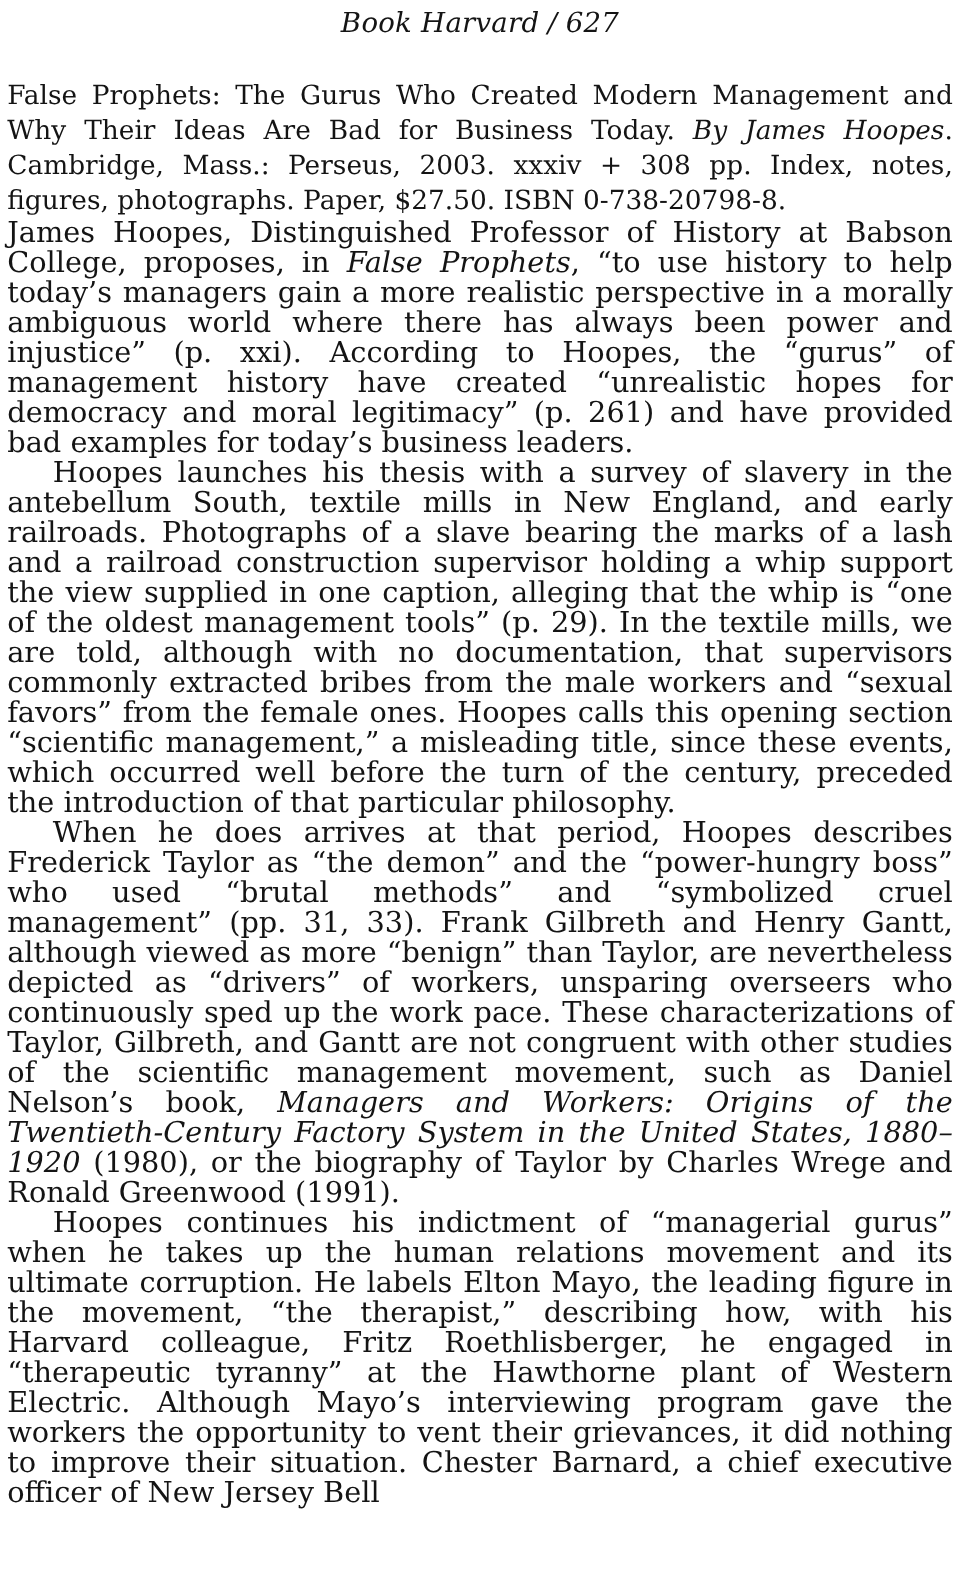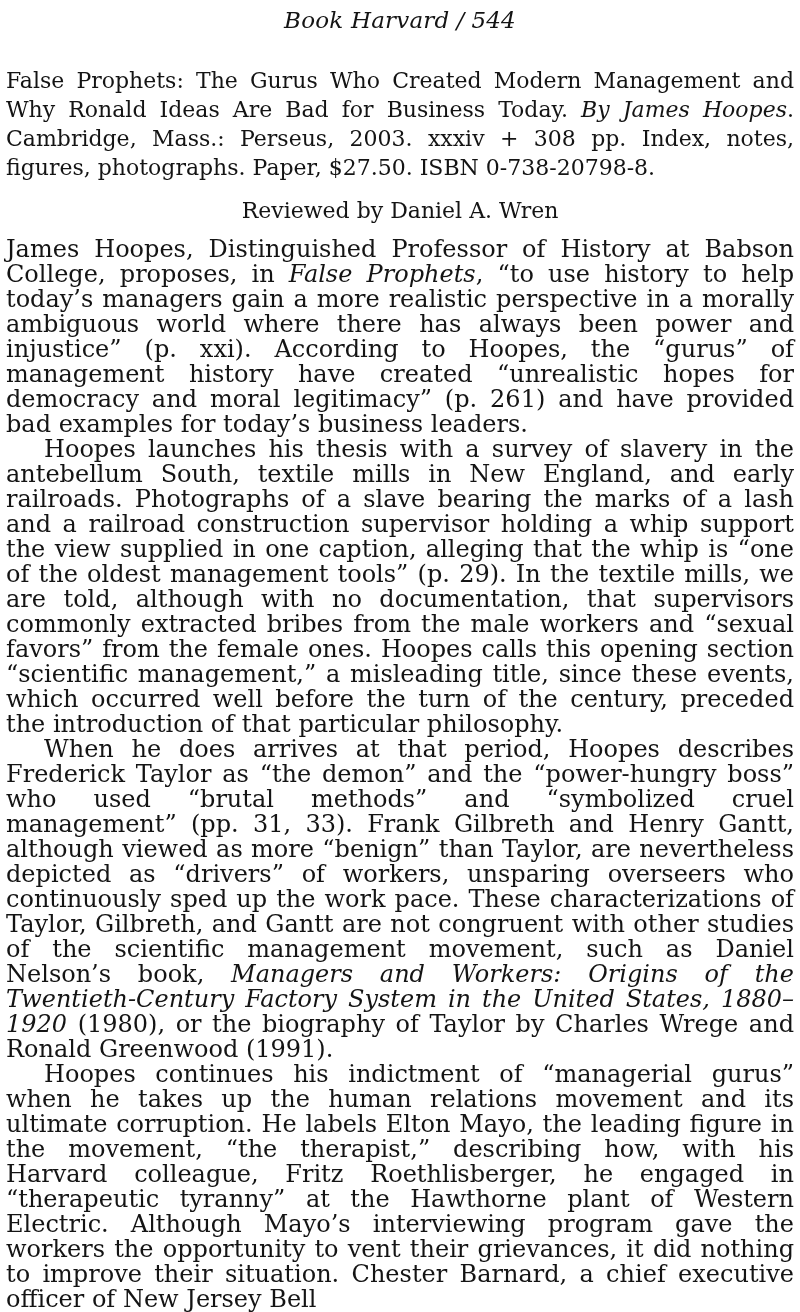--- a/index.html
+++ b/index.html
@@ -43,26 +43,25 @@
   }
   .body-para.indent { text-indent: 38px; }
   em { font-style: italic; }
 </style>
 </head>
 <body>
 
 <div class="page">
 
   <div class="running-head">
-    <span>Book Harvard</span><span class="sep">/</span><span>544</span>
+    <span>Book Harvard</span><span class="sep">/</span><span>627</span>
   </div>
 
-  <p class="citation"><span>False Prophets: The Gurus Who Created Modern Management and Why Ronald Ideas Are Bad for Business Today. </span><em>By James Hoopes</em><span>. Cambridge, Mass.: Perseus, 2003. xxxiv + 308 pp. Index, notes, figures, photographs. Paper, $27.50. ISBN 0-738-20798-8.</span></p>
+  <p class="citation"><span>False Prophets: The Gurus Who Created Modern Management and Why Their Ideas Are Bad for Business Today. </span><em>By James Hoopes</em><span>. Cambridge, Mass.: Perseus, 2003. xxxiv + 308 pp. Index, notes, figures, photographs. Paper, $27.50. ISBN 0-738-20798-8.</span></p>
 
-  <h2 class="reviewer">Reviewed by Daniel A. Wren</h2>
 
   <div id="review-body">
       <p class="body-para"><span>James Hoopes, Distinguished Professor of History at Babson College, proposes, in </span><em>False Prophets</em><span>, “to use history to help today’s managers gain a more realistic perspective in a morally ambiguous world where there has always been power and injustice” (p. xxi). According to Hoopes, the “gurus” of management history have created “unrealistic hopes for democracy and moral legitimacy” (p. 261) and have provided bad examples for today’s business leaders.</span></p>
       <p class="body-para indent"><span>Hoopes launches his thesis with a survey of slavery in the antebellum South, textile mills in New England, and early railroads. Photographs of a slave bearing the marks of a lash and a railroad construction supervisor holding a whip support the view supplied in one caption, alleging that the whip is “one of the oldest management tools” (p. 29). In the textile mills, we are told, although with no documentation, that supervisors commonly extracted bribes from the male workers and “sexual favors” from the female ones. Hoopes calls this opening section “scientific management,” a misleading title, since these events, which occurred well before the turn of the century, preceded the introduction of that particular philosophy.</span></p>
       <p class="body-para indent"><span>When he does arrives at that period, Hoopes describes Frederick Taylor as “the demon” and the “power-hungry boss” who used “brutal methods” and “symbolized cruel management” (pp. 31, 33). Frank Gilbreth and Henry Gantt, although viewed as more “benign” than Taylor, are nevertheless depicted as “drivers” of workers, unsparing overseers who continuously sped up the work pace. These characterizations of Taylor, Gilbreth, and Gantt are not congruent with other studies of the scientific management movement, such as Daniel Nelson’s book, </span><em>Managers and Workers: Origins of the Twentieth-Century Factory System in the United States, 1880–1920</em><span> (1980), or the biography of Taylor by Charles Wrege and Ronald Greenwood (1991).</span></p>
       <p class="body-para indent"><span>Hoopes continues his indictment of “managerial gurus” when he takes up the human relations movement and its ultimate corruption. He labels Elton Mayo, the leading figure in the movement, “the therapist,” describing how, with his Harvard colleague, Fritz Roethlisberger, he engaged in “therapeutic tyranny” at the Hawthorne plant of Western Electric. Although Mayo’s interviewing program gave the workers the opportunity to vent their grievances, it did nothing to improve their situation. Chester Barnard, a chief executive officer of New Jersey Bell</span></p>
     </div>
 
 </div>
 

